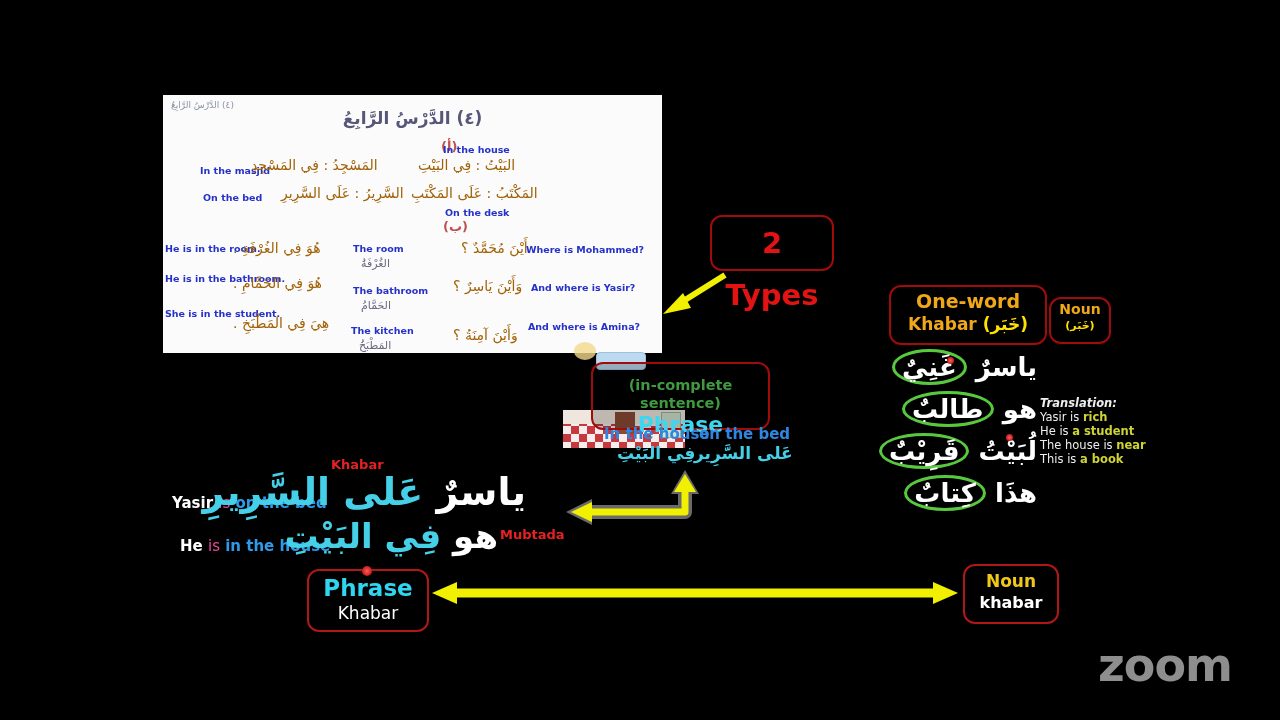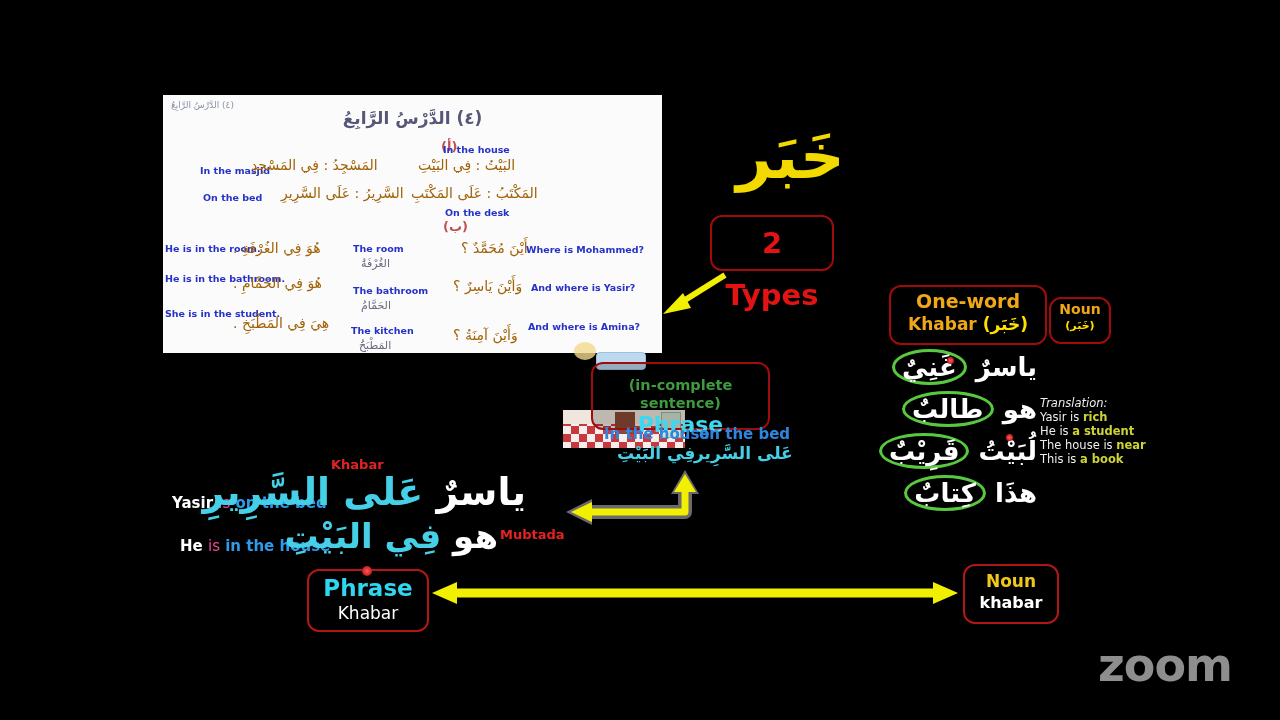--- a/index.html
+++ b/index.html
@@ -38,21 +38,21 @@
   .yel{color:#ffe100;}
   .noun-sm{left:1049px;top:297px;width:58px;height:41px;font-weight:bold;padding-top:2px;}
   .noun-sm .l1{color:#f0a818;font-size:14px;line-height:17px;}
   .noun-sm .l2{color:#ffe100;font-size:11px;line-height:15px;}
 
   .examples{right:243px;top:349px;width:140px;text-align:right;color:#fff;font-size:26px;font-weight:bold;}
   .examples .exline{margin-bottom:5px;white-space:nowrap;line-height:37px;}
   .circled{display:inline-block;border:3px solid #58c93e;border-radius:50%;padding:0 7px;line-height:30px;}
 
   .trans{left:1040px;top:396px;width:130px;font-size:11.5px;line-height:14px;color:#eee;}
-  .trans .t{font-style:italic;font-weight:normal;}
+  .trans .t{font-style:italic;font-weight:bold;}
   .hl{color:#cfd435;font-weight:bold;}
 
   .phrasebox{left:591px;top:362px;width:175px;height:52px;padding-top:12px;}
   .phrasebox .sub{color:#3f9b3f;font-size:14.5px;font-weight:bold;line-height:18px;}
   .phrasebox .main{color:#3fd6f0;font-size:22px;font-weight:bold;line-height:26px;}
   .bluebold{color:#2e86e0;font-size:15px;font-weight:bold;}
   .cyan-ar{color:#45d0e8;font-weight:bold;}
 
   .redlab{color:#e42222;font-size:13px;font-weight:bold;}
   .sent-en{font-size:15px;font-weight:bold;white-space:nowrap;}
@@ -123,21 +123,20 @@
       <div class="lamp"></div>
       <div class="bed"></div>
     </div>
     <div class="abs kitpic">
       <div class="wall"></div>
       <div class="door"></div>
       <div class="shelf"></div>
     </div>
   </div>
 
-  <div class="abs khabar-title ar">خَبَر</div>
   <div class="abs rbox two-types">2 Types</div>
 
   <svg class="abs" style="left:655px;top:268px;" width="80" height="50">
     <line x1="70" y1="7" x2="22" y2="37" stroke="#f0f000" stroke-width="6"></line>
     <polygon points="8,46 28,25 36,40" fill="#f0f000"></polygon>
   </svg>
 
   <div class="abs rbox oneword">
     <div class="l1">One-word</div>
     <div class="l2"><span>Khabar</span>

